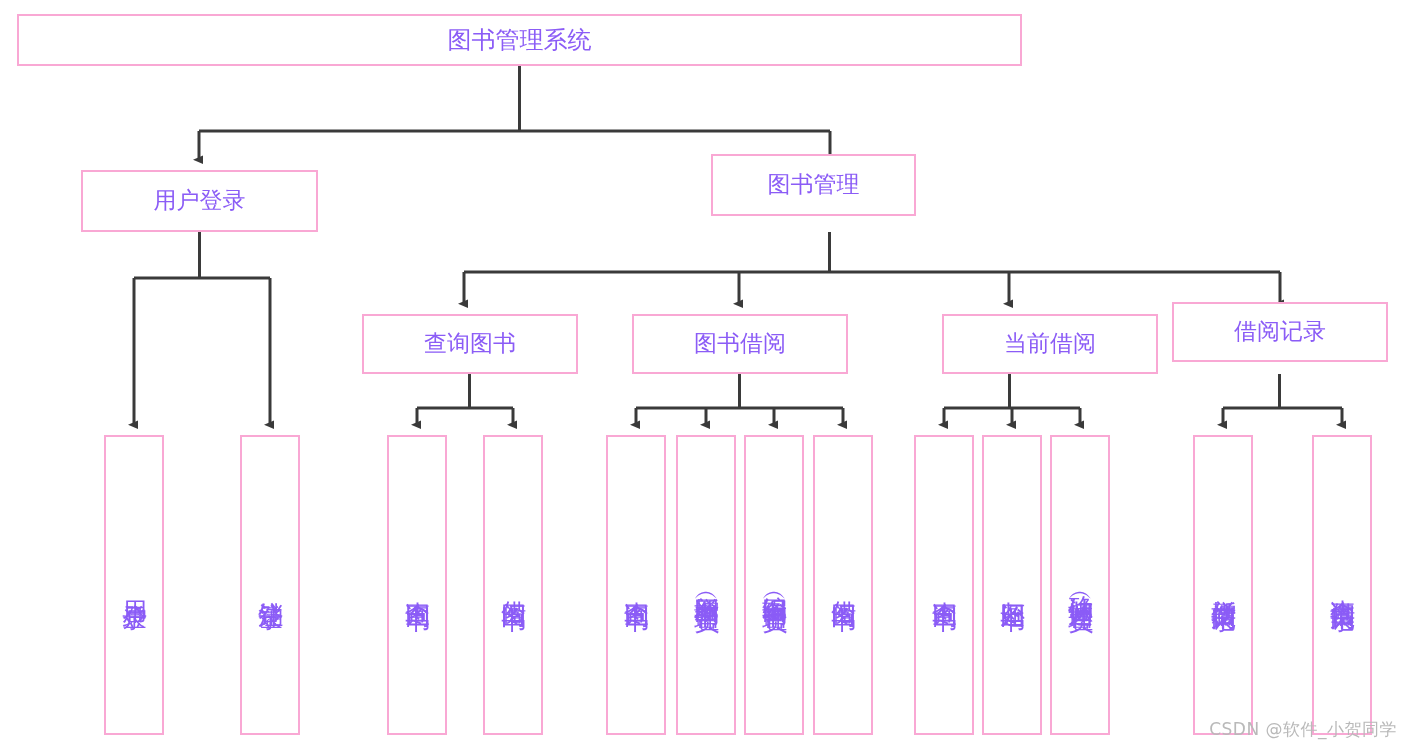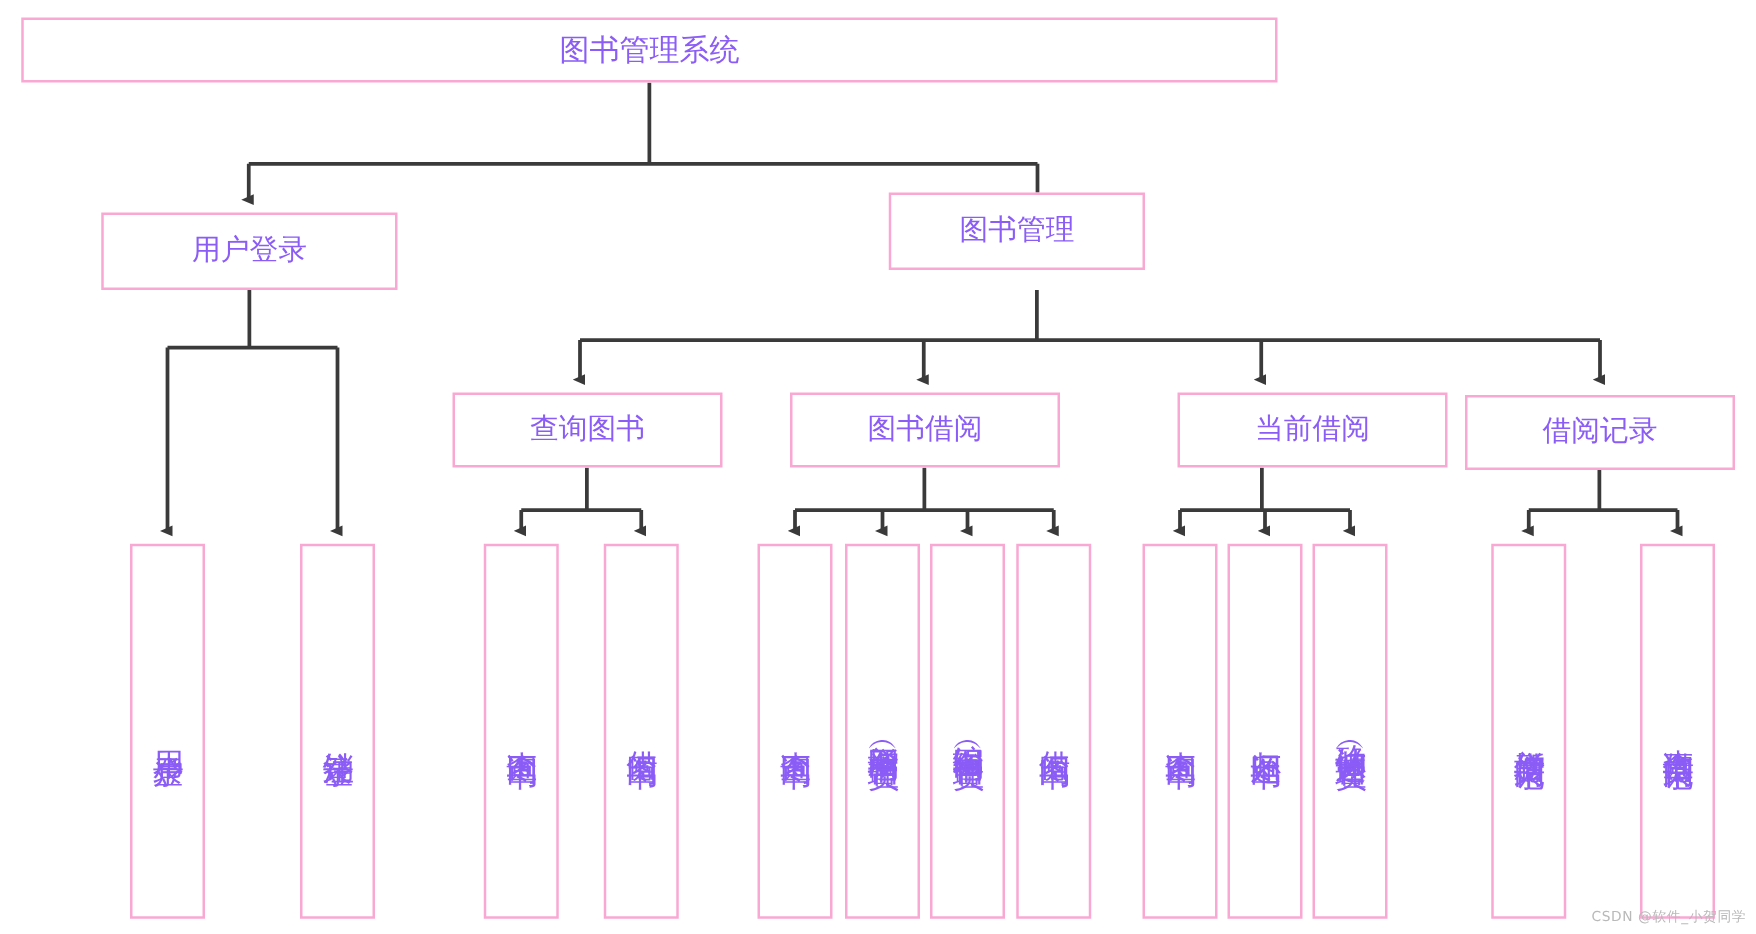--- a/index.html
+++ b/index.html
@@ -56,21 +56,21 @@
     letter-spacing: 2px;
     line-height: 1.05;
   }
   .node.root .label {
     font-size: 24px;
   }
   #watermark {
     position: absolute;
     right: 8px;
     bottom: 6px;
-    font-size: 11px;
+    font-size: 17px;
     color: #b9b9b9;
     letter-spacing: 0.5px;
     z-index: 5;
     white-space: nowrap;
   }
 </style>
 </head>
 <body>
 
 <div id="canvas">
@@ -141,21 +141,21 @@
 
   <div class="node horiz" style="left: 362px; top: 314px; width: 216px; height: 60px;">
     <span class="label">查询图书</span>
   </div>
   <div class="node horiz" style="left: 632px; top: 314px; width: 216px; height: 60px;">
     <span class="label">图书借阅</span>
   </div>
   <div class="node horiz" style="left: 942px; top: 314px; width: 216px; height: 60px;">
     <span class="label">当前借阅</span>
   </div>
-  <div class="node horiz" style="left: 1172px; top: 316px; width: 216px; height: 60px;">
+  <div class="node horiz" style="left: 1172px; top: 302px; width: 216px; height: 60px;">
     <span class="label">借阅记录</span>
   </div>
 
   <div class="node vert" style="left: 104px; top: 435px; width: 60px; height: 300px;">
     <span class="label">用户登录</span>
   </div>
   <div class="node vert" style="left: 240px; top: 435px; width: 60px; height: 300px;">
     <span class="label">注销登录</span>
   </div>
   <div class="node vert" style="left: 387px; top: 435px; width: 60px; height: 300px;">

